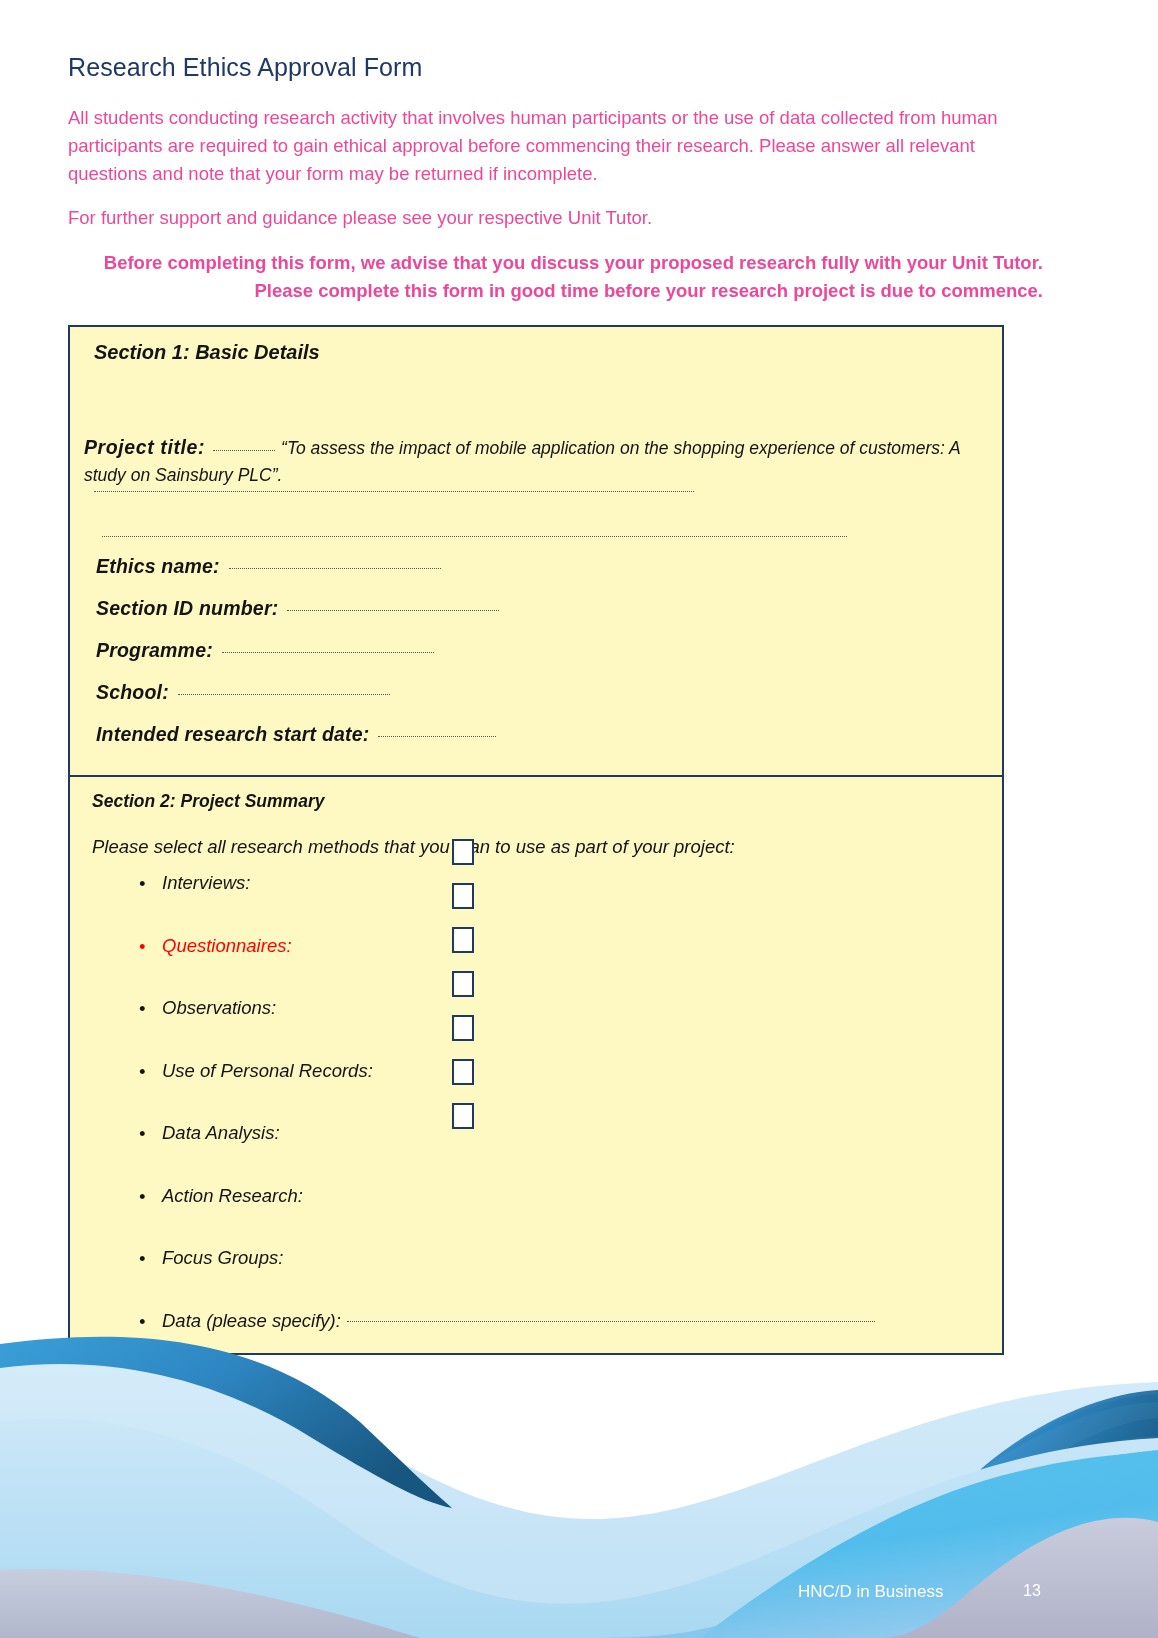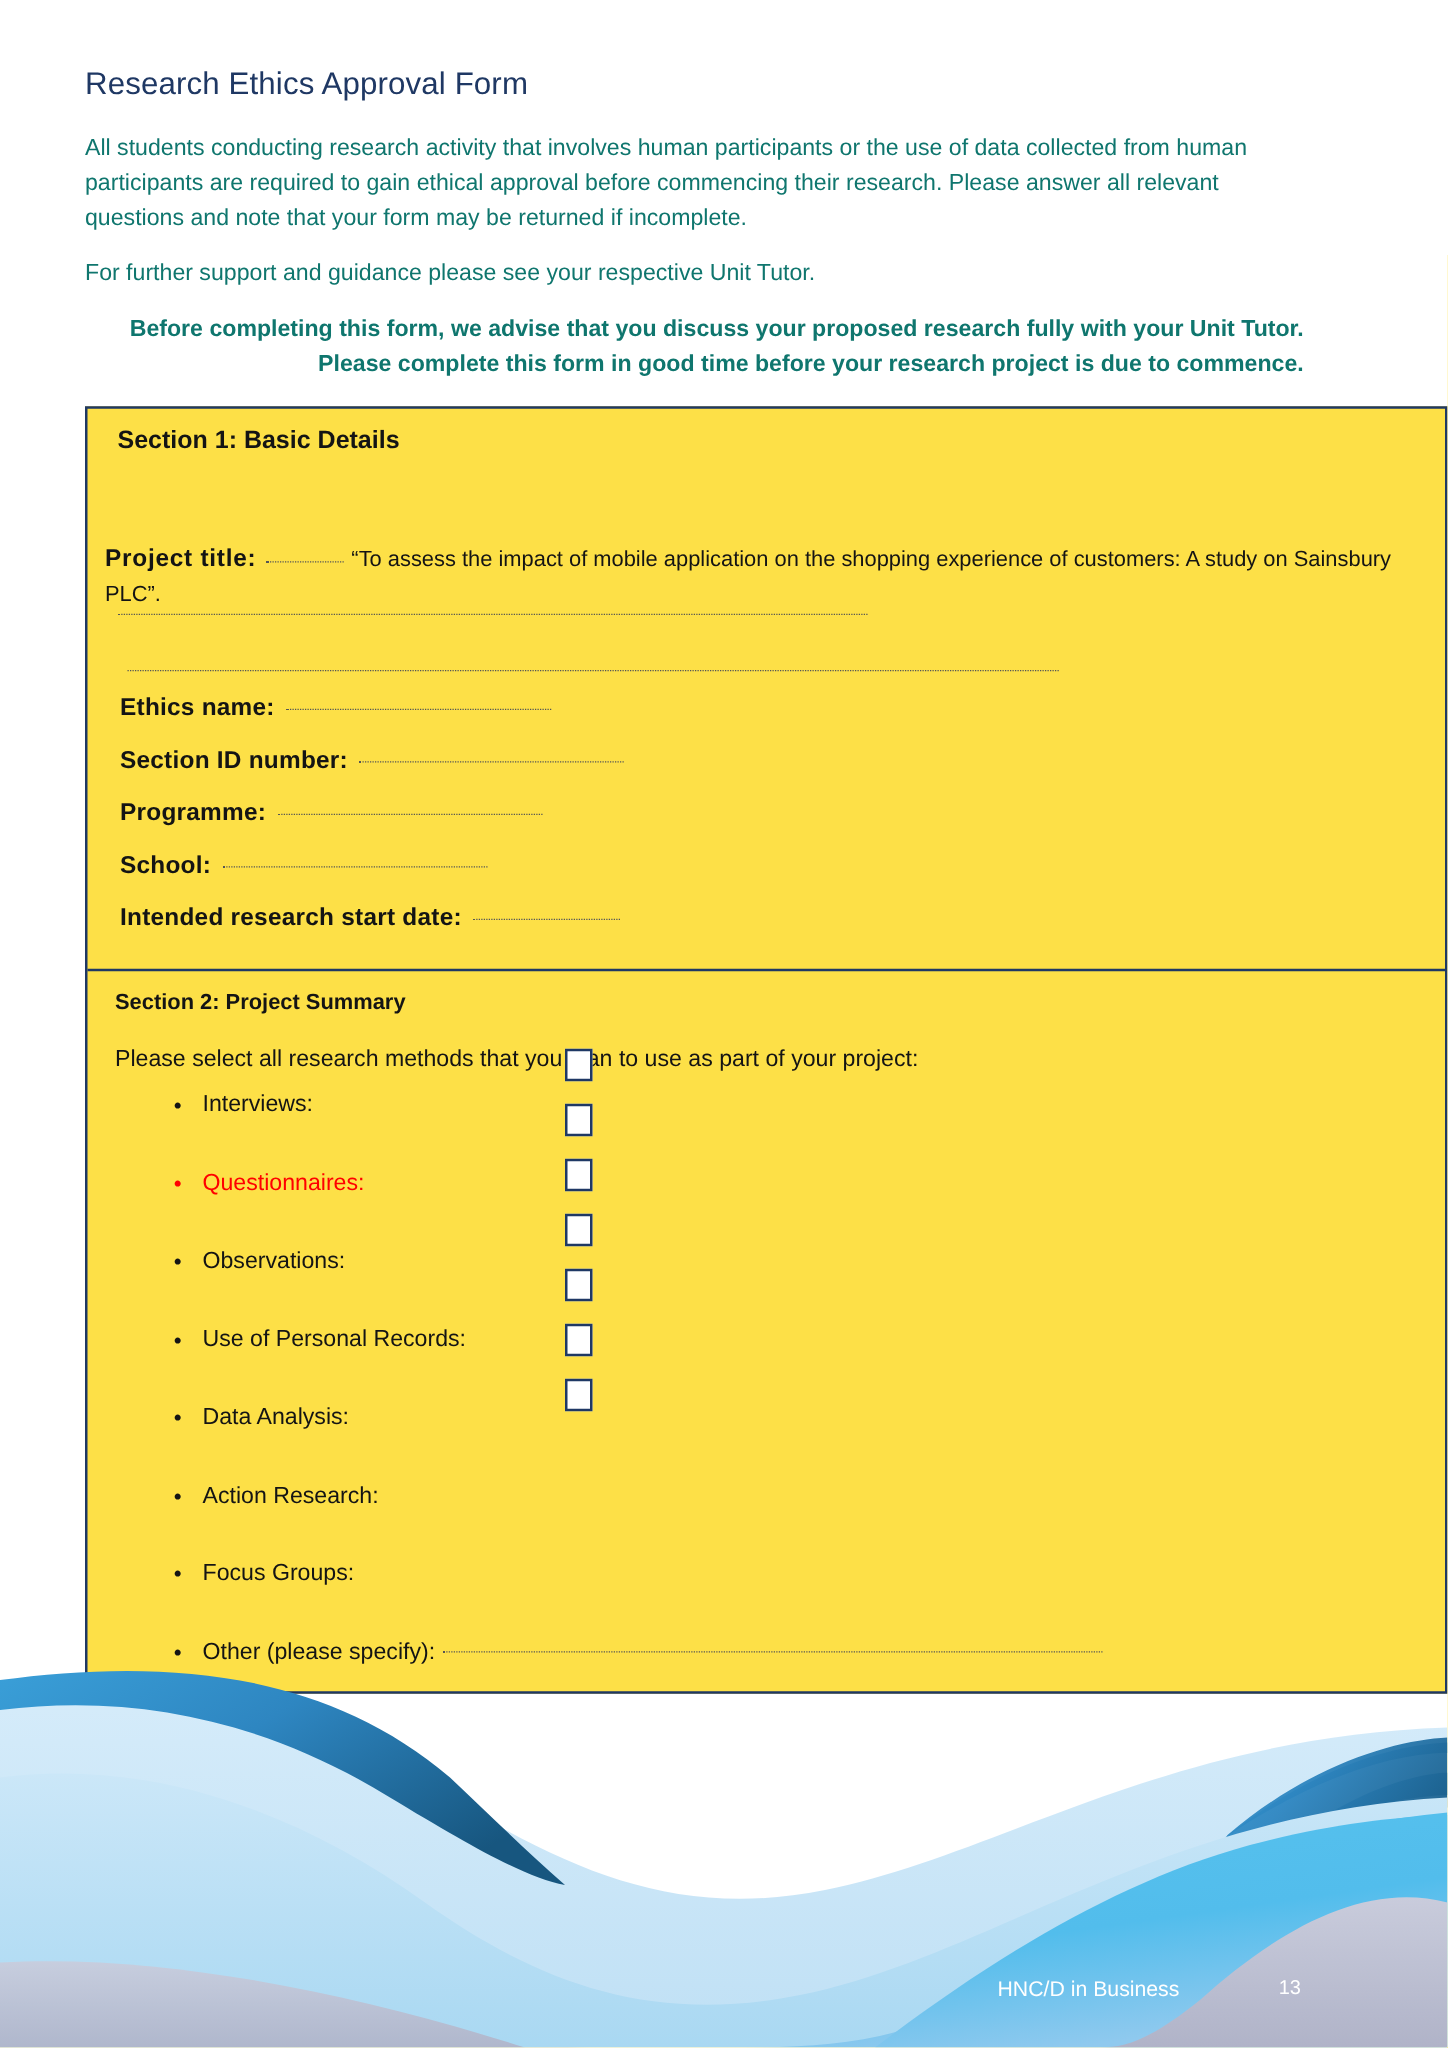--- a/index.html
+++ b/index.html
@@ -34,36 +34,37 @@
     color: #1f3864;
     margin: 0 0 22px 0;
     letter-spacing: 0.1px;
     line-height: 1.2;
   }
 
   p.intro {
     font-size: 18.5px;
     line-height: 1.5;
     margin: 11px 0 17px 0;
-    color: #0f766e;
+    color: #ec4899;
   }
   p.intro.bold {
     font-weight: bold;
     text-align: right;
   }
 
   
   .form-box {
     position: absolute;
     left: 68px;
     top: 325px;
-    width: 1090px;
+    width: 936px;
     border: 2px solid #1f3864;
     box-sizing: border-box;
-    background: #fde047;
+    background: #fef9c3;
+    font-style: italic;
   }
 
   .section1 {
     padding: 14px 14px 10px 14px;
     border-bottom: 2px solid #1f3864;
     box-sizing: border-box;
     min-height: 424px;
     position: relative;
   }
 
@@ -307,21 +308,21 @@
         <li>
           <span class="bullet">•</span>
           <span>Action Research:</span>
         </li>
         <li>
           <span class="bullet">•</span>
           <span>Focus Groups:</span>
         </li>
         <li>
           <span class="bullet">•</span>
-          <span>Other (please specify):</span><span class="leader-other"></span>
+          <span>Data (please specify):</span><span class="leader-other"></span>
         </li>
       </ul>
 
       <div class="checkcol">
         <div class="chk"></div>
         <div class="chk"></div>
         <div class="chk"></div>
         <div class="chk"></div>
         <div class="chk"></div>
         <div class="chk"></div>

